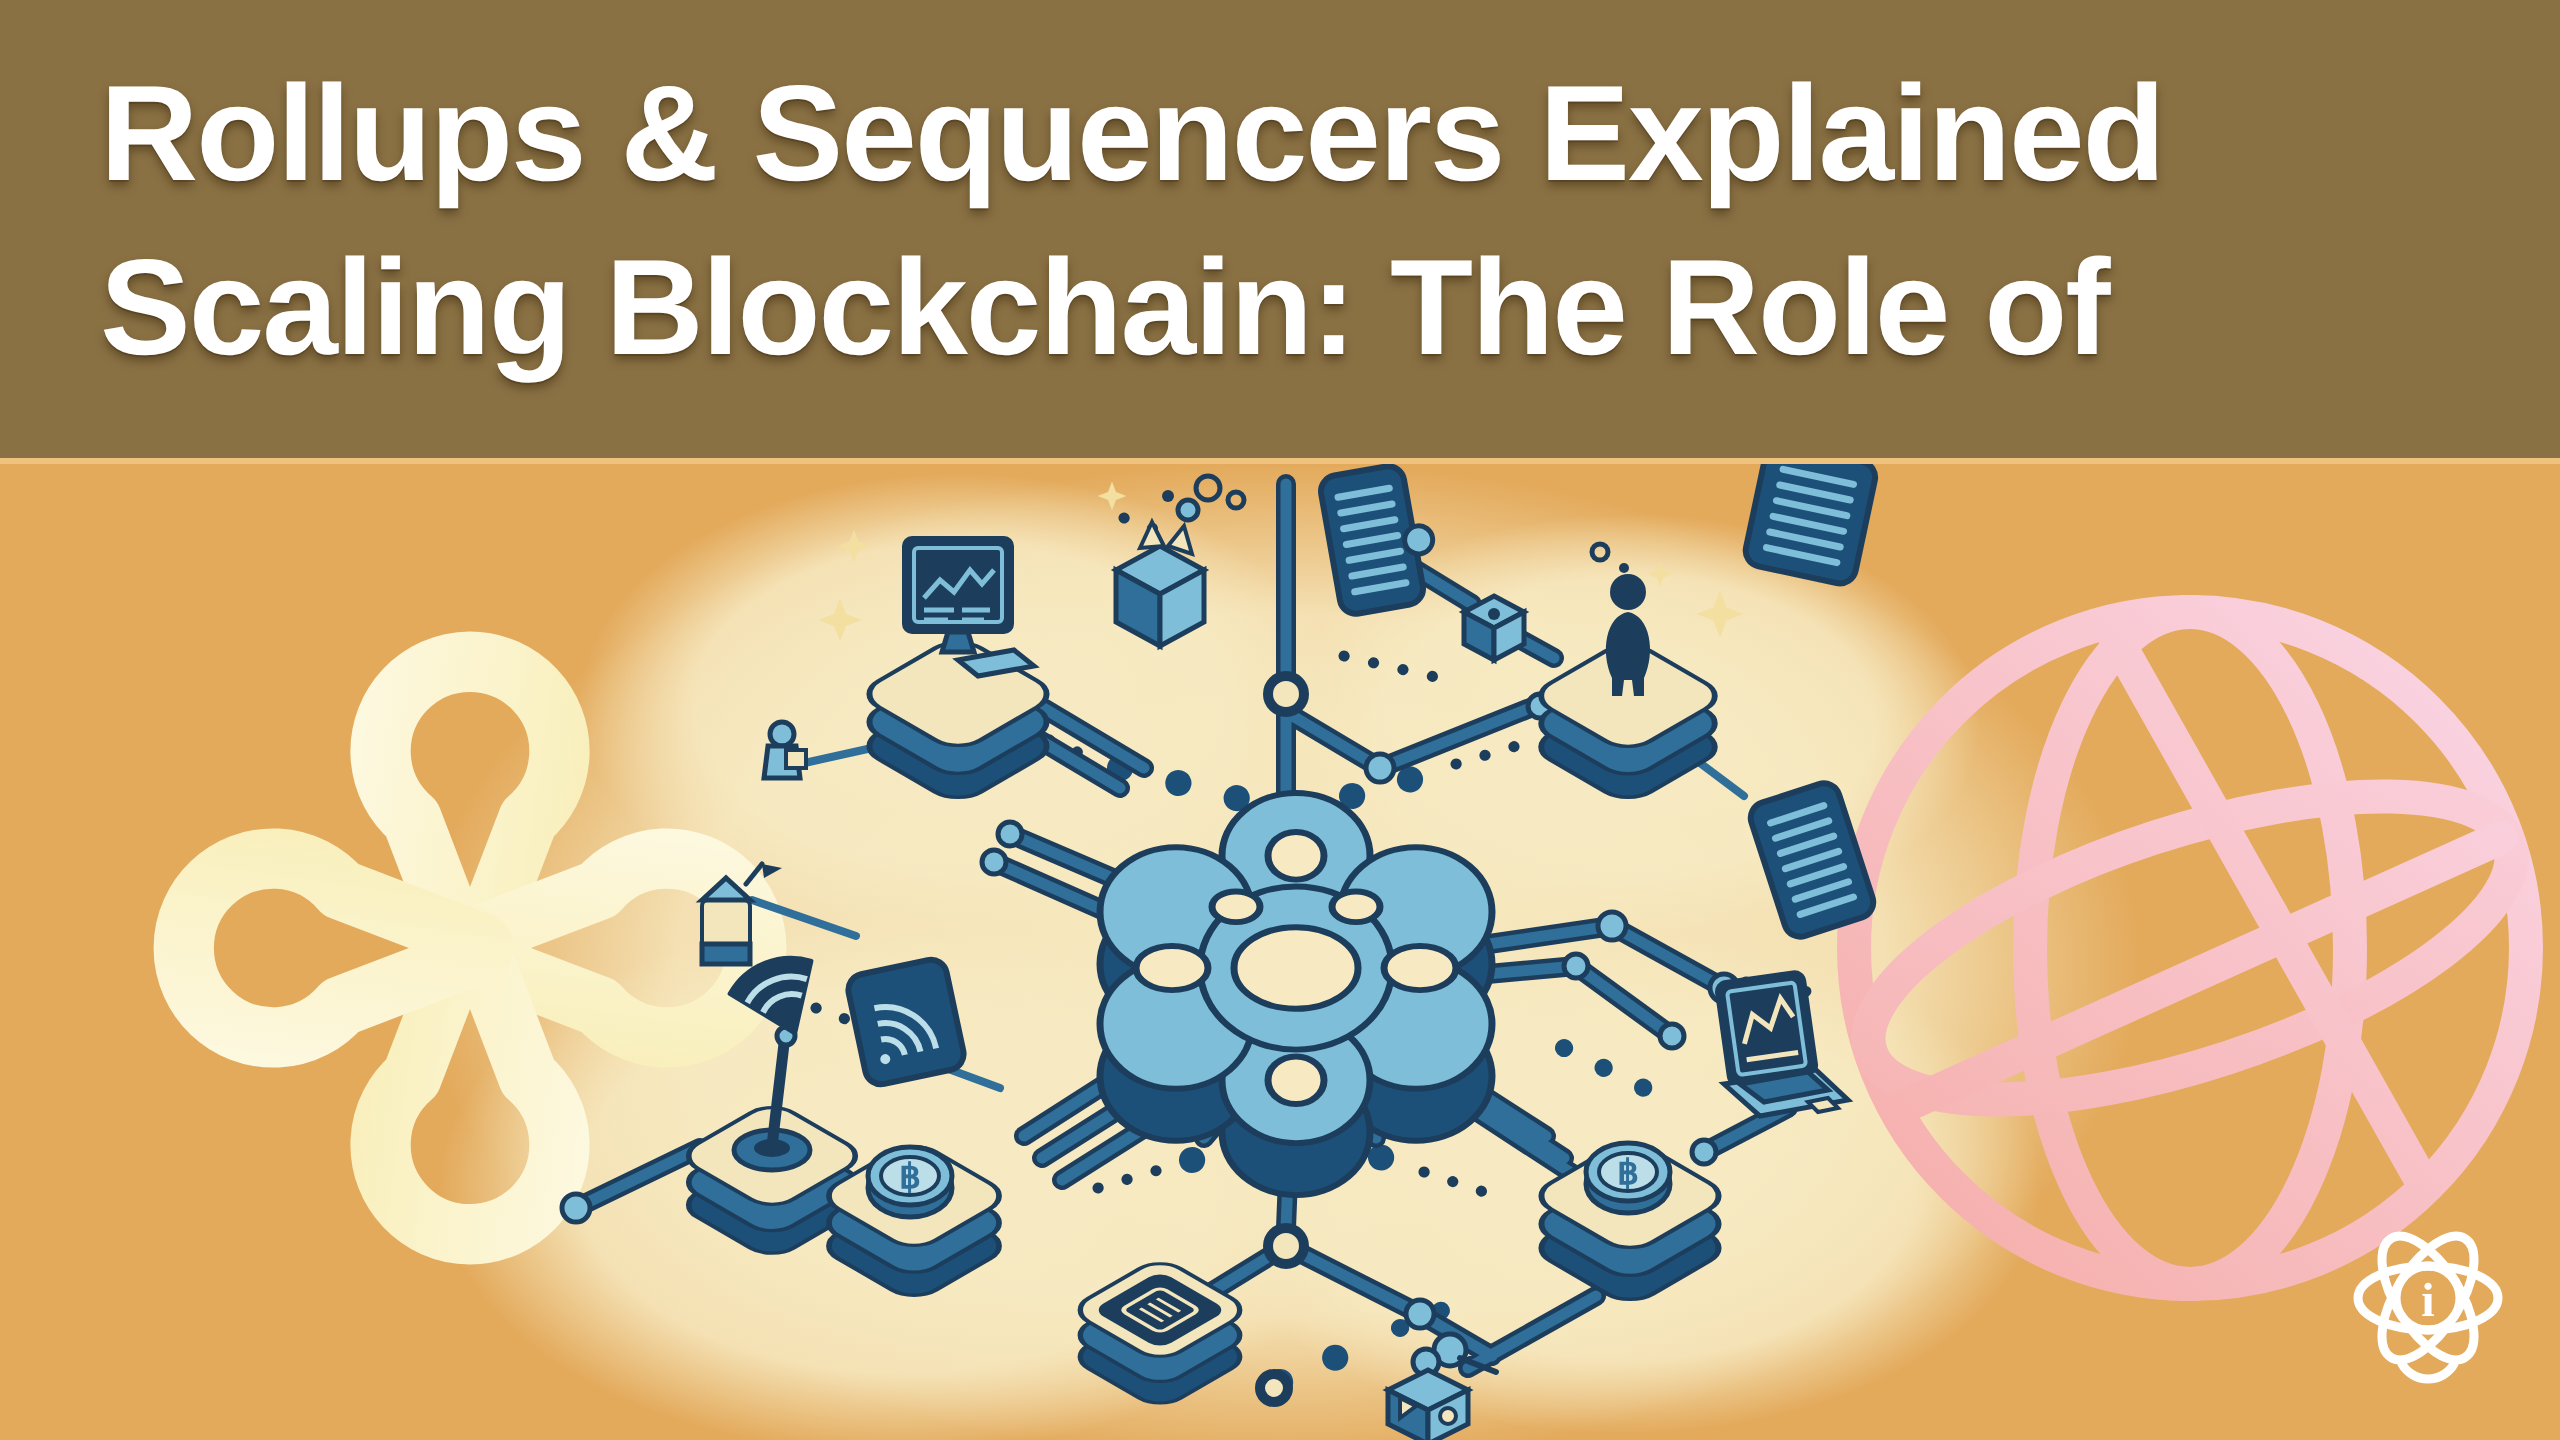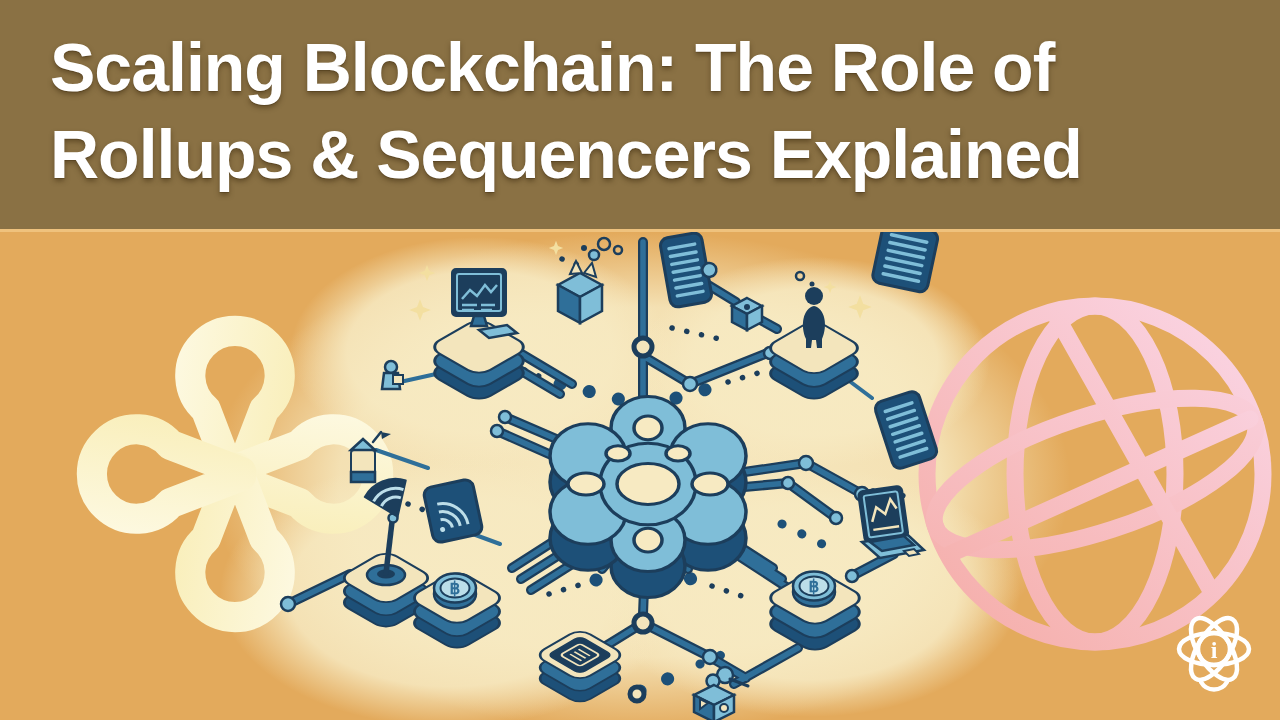--- a/index.html
+++ b/index.html
@@ -58,22 +58,22 @@
   .logo-stroke{fill:none;stroke:var(--logo_white);stroke-width:4.5;stroke-linecap:round;}
   .logo-text{fill:var(--logo_white);font-family:"Liberation Serif",serif;font-weight:700;font-size:24px;text-anchor:middle;}
 </style>
 </head>
 <body>
 
 <div class="frame">
 
   <header class="banner">
     <h1 class="title">
+      <span class="line">Rollups &amp; Sequencers Explained</span>
       <span class="line">Scaling Blockchain: The Role of</span>
-      <span class="line">Rollups &amp; Sequencers Explained</span>
     </h1>
   </header>
 
   <svg class="scene" width="1280" height="488" viewBox="0 0 1280 488" xmlns="http://www.w3.org/2000/svg">
     <defs>
       <radialGradient id="glow" cx="50%" cy="50%" r="50%">
         <stop offset="0%" style="stop-color:var(--glow_cream)" stop-opacity="1"></stop>
         <stop offset="70%" style="stop-color:var(--glow_cream)" stop-opacity="0.85"></stop>
         <stop offset="100%" style="stop-color:var(--glow_cream)" stop-opacity="0"></stop>
       </radialGradient>

